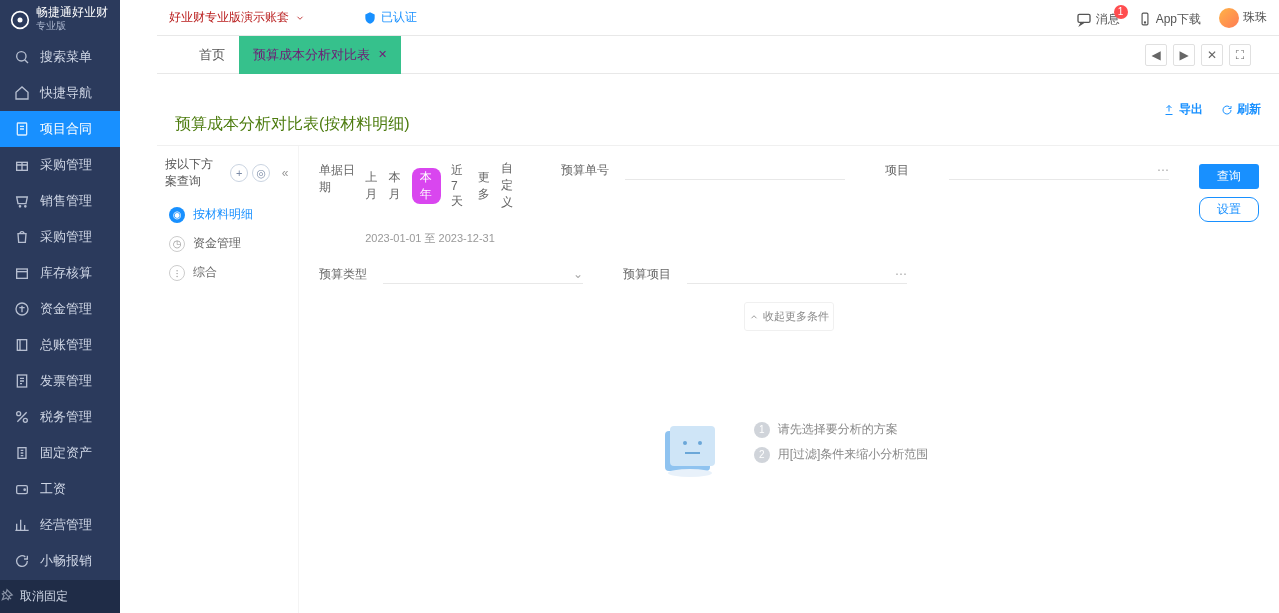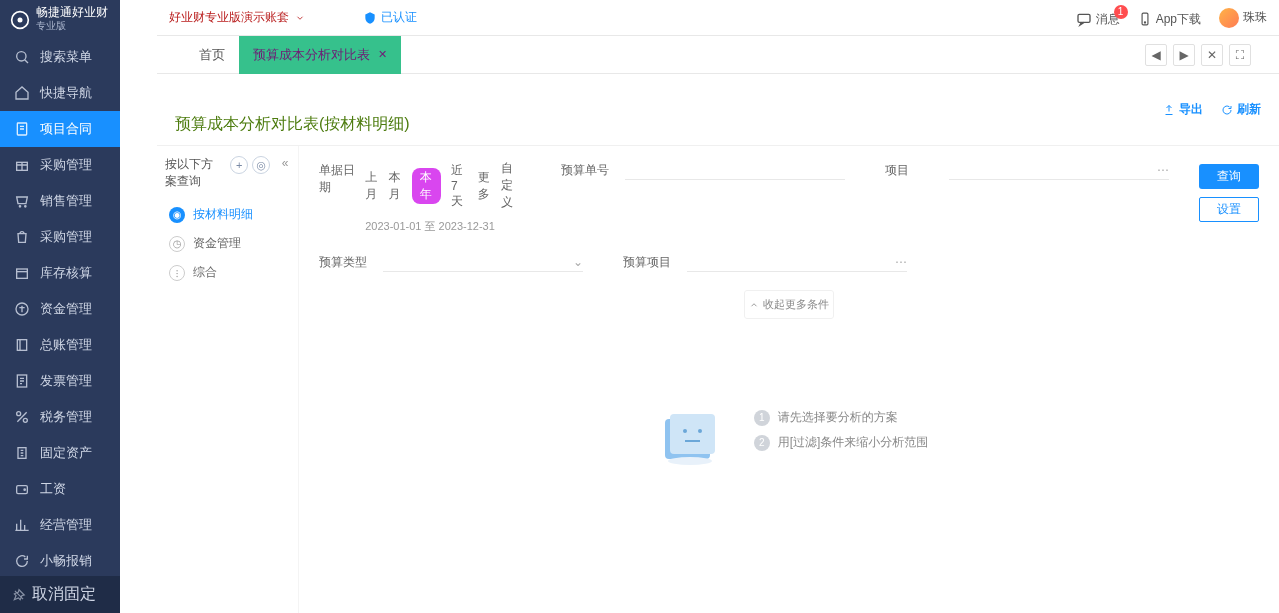--- a/index.html
+++ b/index.html
@@ -9,21 +9,21 @@
     
     .sidebar { width: 120px; background: #2b3a5c; color: #cfd6e5; display: flex; flex-direction: column; }
     .logo { display: flex; align-items: center; padding: 6px 10px; color: #fff; }
     .logo-icon { width: 20px; height: 20px; margin-right: 6px; }
     .logo-text { font-size: 12px; line-height: 1.1; }
     .logo-sub { font-size: 10px; color: #a8b3cb; }
     .nav { flex: 1; overflow-y: auto; }
     .nav-item { display: flex; align-items: center; padding: 9px 14px; cursor: pointer; font-size: 13px; }
     .nav-item.active { background: #1890ff; color: #fff; }
     .nav-item .nav-icon { width: 16px; height: 16px; margin-right: 10px; opacity: .85; }
-    .sidebar-footer { background: #1f2c47; padding: 8px 12px; display: flex; align-items: center; font-size: 16px; cursor: pointer; }
+    .sidebar-footer { background: #1f2c47; padding: 8px 0; display: flex; align-items: flex-start; font-size: 12px; cursor: pointer; }
     .sidebar-footer .pin-icon { width: 14px; height: 14px; margin-right: 6px; }
     
     
     .main { flex: 1; display: flex; flex-direction: column; min-width: 0; }
     .topbar { height: 36px; border-bottom: 1px solid #e8e8e8; display: flex; align-items: center; padding: 0 12px; }
     .acct-select { color: #b91c1c; font-size: 12px; display: flex; align-items: center; gap: 6px; cursor: pointer; min-width: 170px; }
     .verify-badge { color: #1890ff; display: flex; align-items: center; gap: 4px; margin-left: 24px; font-size: 12px; }
     .top-right { margin-left: auto; display: flex; align-items: flex-end; gap: 18px; }
     .top-btn { display: flex; align-items: center; gap: 4px; color: #555; cursor: pointer; font-size: 12px; position: relative; }
     .badge { position: absolute; top: -6px; right: -8px; background: #ff4d4f; color: #fff; border-radius: 8px; font-size: 10px; padding: 0 4px; line-height: 14px; min-width: 14px; text-align: center; }
@@ -36,45 +36,45 @@
     .tab-controls { margin-left: auto; display: flex; gap: 6px; }
     .tab-ctrl { width: 22px; height: 22px; border: 1px solid #e0e0e0; display: flex; align-items: center; justify-content: center; cursor: pointer; color: #666; border-radius: 2px; }
     
     .page-header { display: flex; align-items: center; padding: 10px 18px; border-bottom: 1px solid #f0f0f0; }
     .page-title { font-size: 16px; color: #4d7c0f; margin-top: 30px; }
     .header-actions { margin-left: auto; display: flex; gap: 18px; font-size: 12px; font-weight: bold; }
     .header-action { color: #1890ff; cursor: pointer; display: flex; align-items: center; gap: 4px; }
     
     .content { flex: 1; display: flex; min-height: 0; }
     .scheme-panel { width: 150px; border-right: 1px solid #f4f4f4; padding: 10px 8px; }
-    .scheme-header { display: flex; gap: 6px; font-size: 12px; color: #555; margin-bottom: 10px; }
+    .scheme-header { display: flex; align-items: center; gap: 6px; font-size: 12px; color: #555; margin-bottom: 10px; }
     .scheme-icons { margin-left: auto; display: flex; gap: 4px; }
     .round-btn { width: 18px; height: 18px; border: 1px solid #c9d3e0; border-radius: 50%; display: flex; align-items: center; justify-content: center; color: #7a8aa5; cursor: pointer; font-size: 11px; }
     .collapse-left { width: 14px; height: 14px; display: flex; align-items: center; justify-content: center; color: #999; cursor: pointer; margin-left: 4px; }
     .scheme-item { display: flex; align-items: center; gap: 8px; padding: 6px 4px; cursor: pointer; font-size: 12px; color: #666; }
     .scheme-item.active { color: #1890ff; }
     .scheme-icon { width: 16px; height: 16px; border-radius: 50%; display: flex; align-items: center; justify-content: center; font-size: 10px; }
     .scheme-item.active .scheme-icon { background: #1890ff; color: #fff; }
     .scheme-item:not(.active) .scheme-icon { border: 1px solid #ccc; color: #999; }
     
     .filter-area { flex: 1; padding: 14px 20px; }
     .filter-row { display: flex; gap: 40px; margin-bottom: 18px; }
     .filter-field { display: flex; align-items: flex-start; gap: 8px; }
     .filter-label { width: 56px; color: #666; font-size: 12px; padding-top: 2px; }
     .date-presets { display: flex; gap: 10px; font-size: 12px; color: #666; align-items: center; }
     .preset { cursor: pointer; }
     .preset.active { background: #d946ef; color: #fff; padding: 1px 8px; border-radius: 8px; }
-    .date-range { font-size: 11px; color: #999; margin-top: 8px; }
+    .date-range { font-size: 11px; color: #999; margin-top: 20px; }
     .filter-input { width: 220px; border-bottom: 1px solid #e8e8e8; padding: 2px 0; display: flex; align-items: center; min-height: 20px; }
     .filter-input .more-dots { margin-left: auto; color: #aaa; cursor: pointer; }
     .filter-input .chev { margin-left: auto; color: #aaa; cursor: pointer; }
     
     .action-col { width: 60px; display: flex; flex-direction: column; gap: 8px; padding-top: 4px; }
     .btn-primary { background: #1890ff; color: #fff; padding: 4px 12px; border-radius: 3px; cursor: pointer; text-align: center; font-size: 12px; }
-    .btn-outline { border: 1px solid #1890ff; color: #1890ff; padding: 3px 12px; border-radius: 2px; cursor: pointer; text-align: center; font-size: 12px; }
+    .btn-outline { border: 1px solid #1890ff; color: #1890ff; padding: 3px 12px; border-radius: 9px; cursor: pointer; text-align: center; font-size: 12px; }
     
     .collapse-filter { text-align: center; color: #888; padding: 6px 0; border: 1px solid #f0f0f0; border-radius: 3px; cursor: pointer; font-size: 11px; margin: 0 auto; width: 90px; display: flex; align-items: center; justify-content: center; gap: 4px; }
     
     .empty-state { display: flex; align-items: center; justify-content: center; gap: 24px; padding: 80px 0; }
     .empty-illus { width: 80px; height: 70px; }
     .empty-steps { font-size: 12px; color: #888; }
     .step { display: flex; align-items: center; gap: 8px; margin-bottom: 8px; }
     .step-num { width: 16px; height: 16px; border-radius: 50%; background: #d0d4da; color: #fff; display: flex; align-items: center; justify-content: center; font-size: 10px; }
     
     svg { display: block; }

